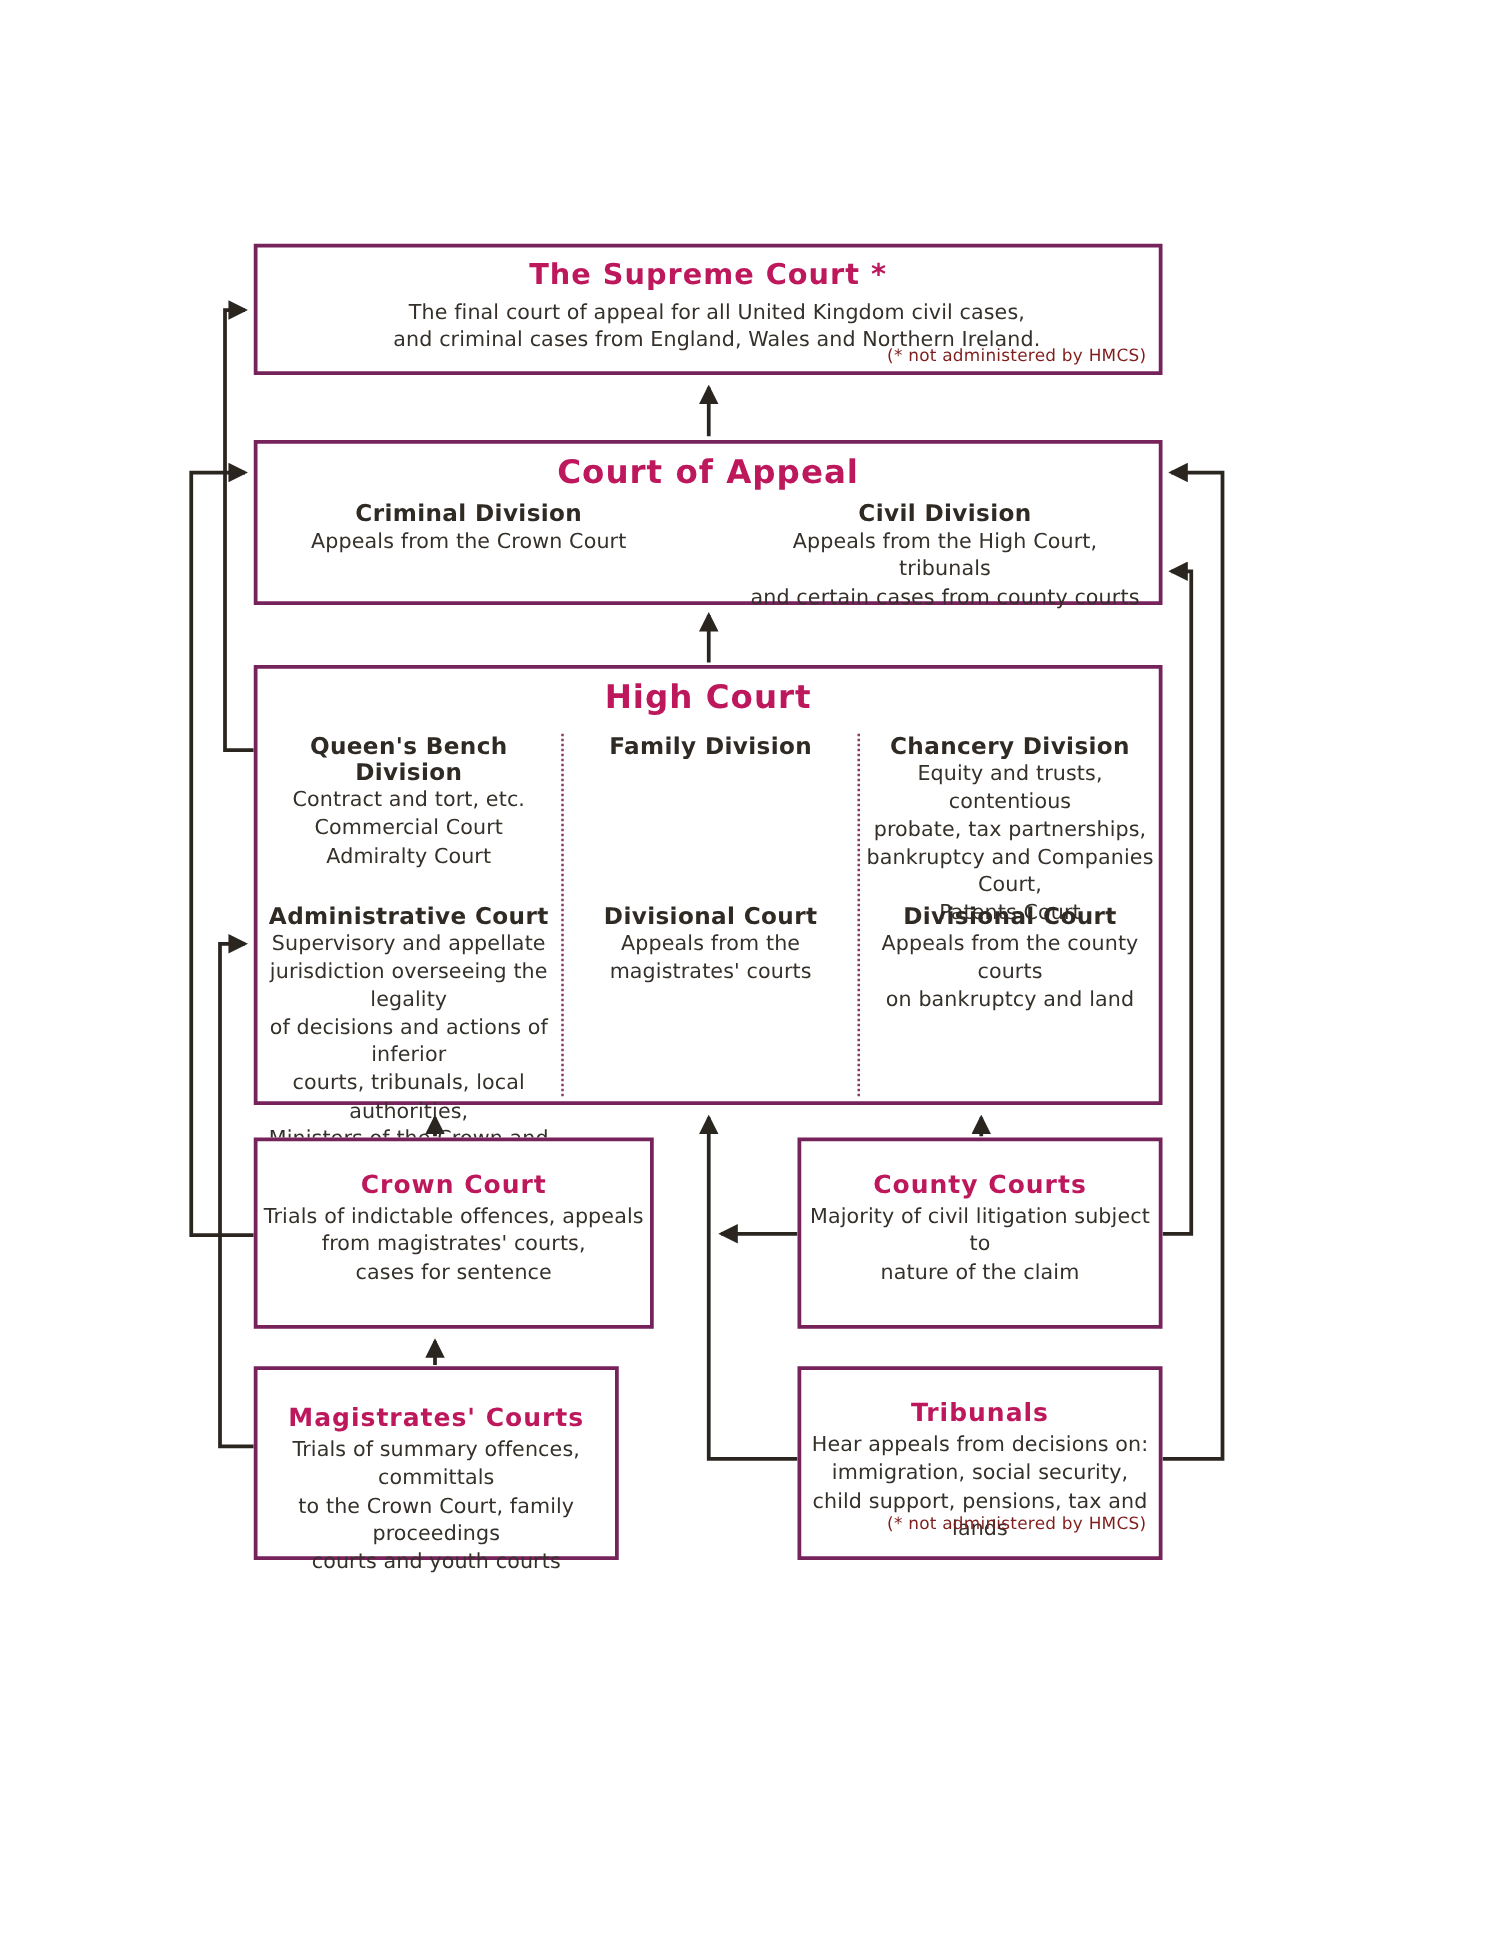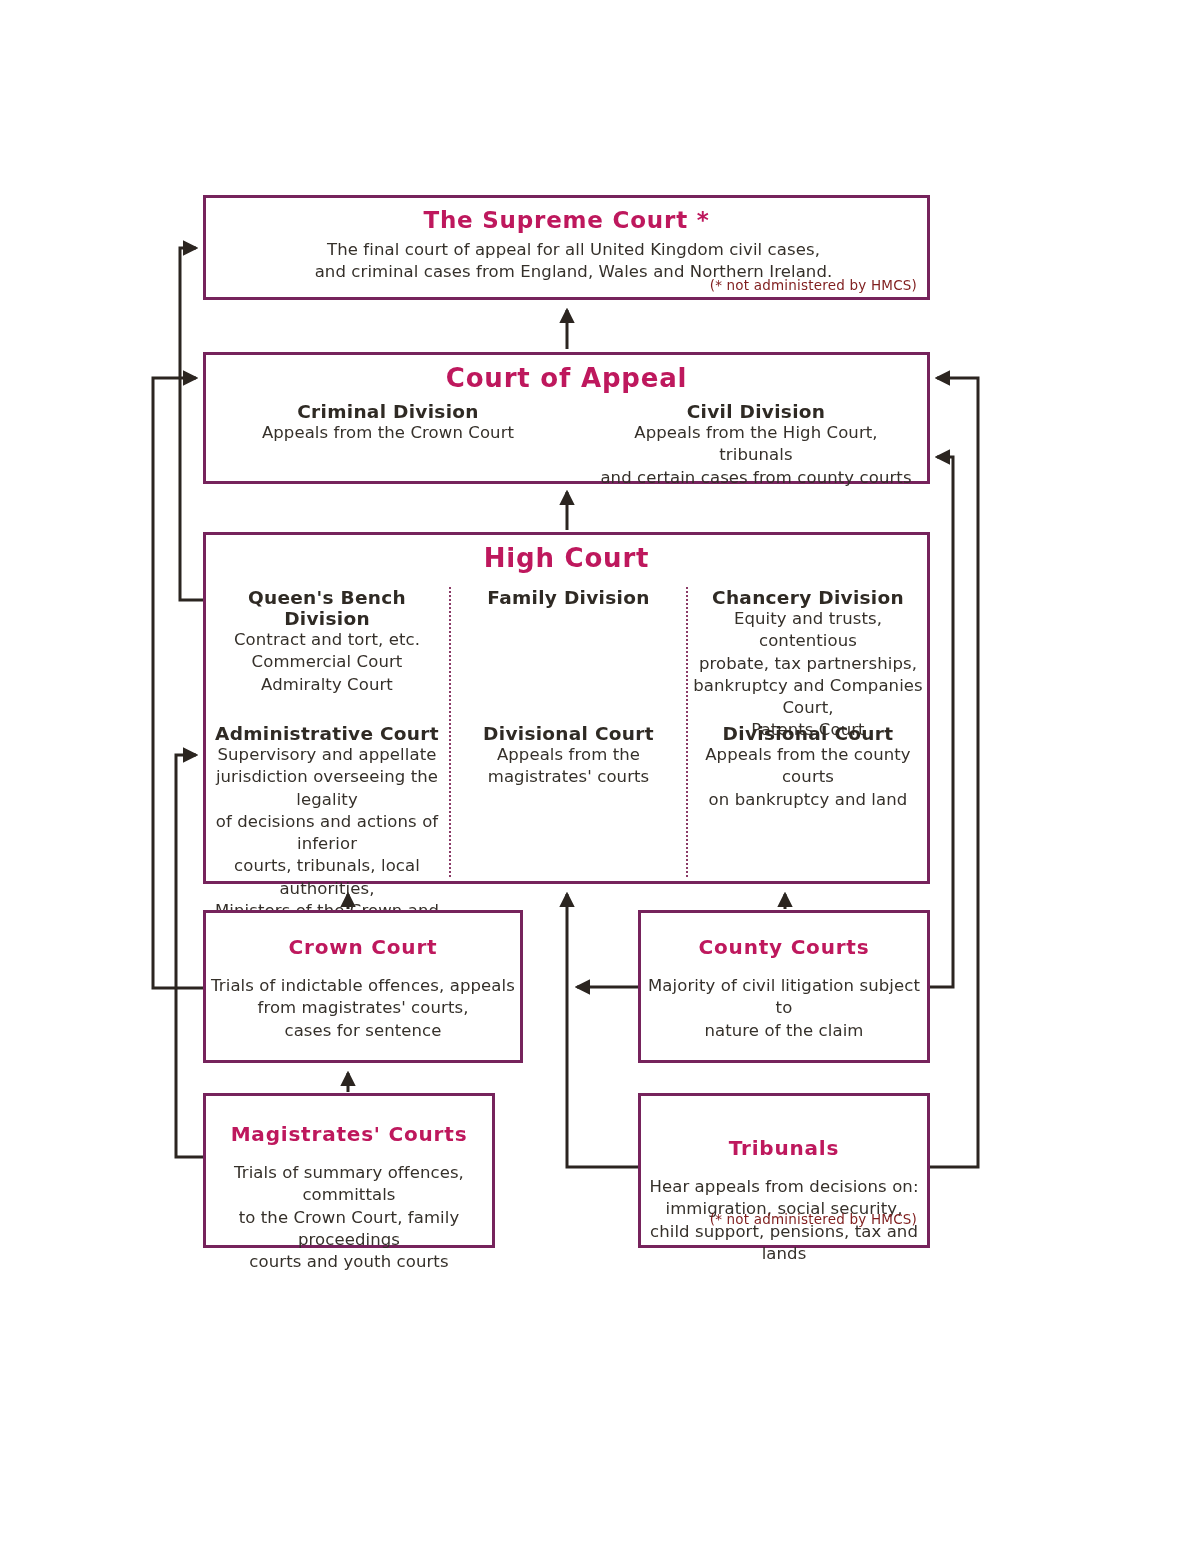--- a/index.html
+++ b/index.html
@@ -21,38 +21,38 @@
   .note{position:absolute;font-size:13.5px;letter-spacing:0.2px;color:#7f1d1d;}
 
   
   #supreme{left:203px;top:195px;width:727px;height:105px;}
   #supreme .desc{margin-top:6px;padding-left:14px;}
   #supreme .note{right:10px;bottom:4px;}
 
   
   #coa{left:203px;top:352px;width:727px;height:132px;}
   .coa-col{position:absolute;top:46px;}
-  #coa-criminal{left:22px;width:320px;}
+  #coa-criminal{left:9px;width:320px;}
   #coa-civil{left:390px;width:320px;}
 
   
   #high{left:203px;top:532px;width:727px;height:352px;}
   .hc-divider{position:absolute;top:52px;bottom:4px;width:0;border-left:2px dotted #8a3a66;}
   #hc-div1{left:243px;} #hc-div2{left:480px;}
   .hc-cell{position:absolute;}
   .hc-r1{top:52px;} .hc-r2{top:188px;}
   .hc-c1{left:2px;width:238px;} .hc-c2{left:247px;width:231px;} .hc-c3{left:484px;width:236px;}
 
   
   #crown{left:203px;top:910px;width:320px;height:153px;padding-top:22px;}
   #county{left:638px;top:910px;width:292px;height:153px;padding-top:22px;}
   #magistrates{left:203px;top:1093px;width:292px;height:155px;padding-top:26px;}
-  #tribunals{left:638px;top:1093px;width:292px;height:155px;padding-top:40px;}
+  #tribunals{left:638px;top:1093px;width:292px;height:155px;padding-top:22px;}
   #tribunals .note{right:10px;bottom:18px;}
-  .lower-desc{margin-top:16px;text-align:center;}
+  .lower-desc{margin-top:3px;text-align:center;}
 
   
   #connectors{position:absolute;left:0;top:0;width:1200px;height:1553px;}
   #connectors path{stroke:#2b2520;stroke-width:3;fill:none;}
 </style>
 </head>
 <body>
 
 <div id="canvas">
 

